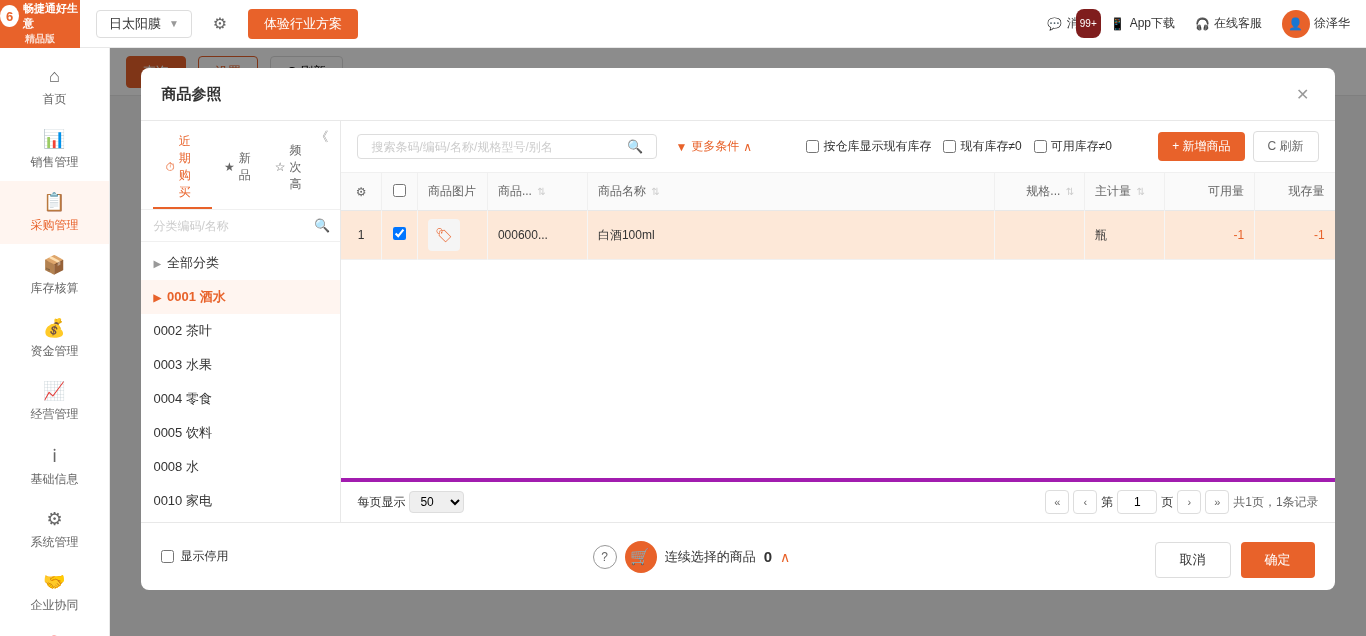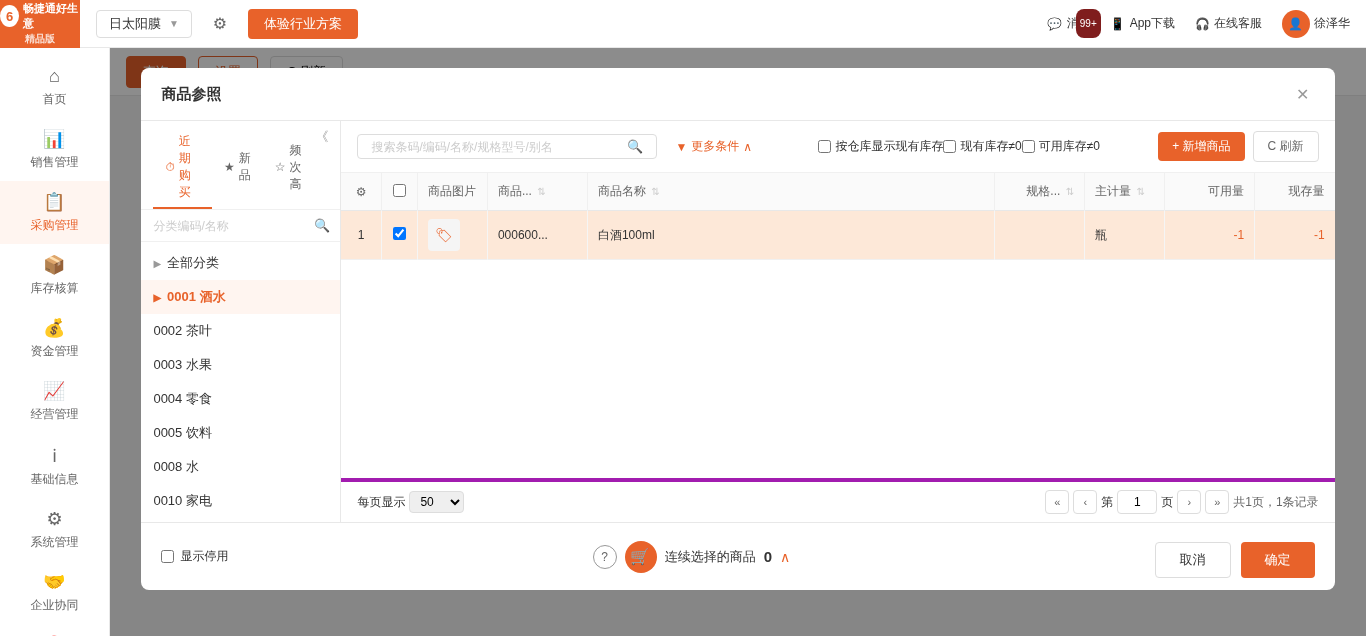--- a/index.html
+++ b/index.html
@@ -305,20 +305,21 @@
       gap: 4px;
       cursor: pointer;
       color: #e8622a;
       font-size: 12px;
       padding: 4px 8px;
       border-radius: 4px;
     }
     .filter-check-group {
       display: flex;
       align-items: center;
+      gap: 12px;
       margin-left: auto;
     }
     .filter-check {
       display: flex;
       align-items: center;
       gap: 4px;
       font-size: 12px;
       color: #333;
       cursor: pointer;
     }

